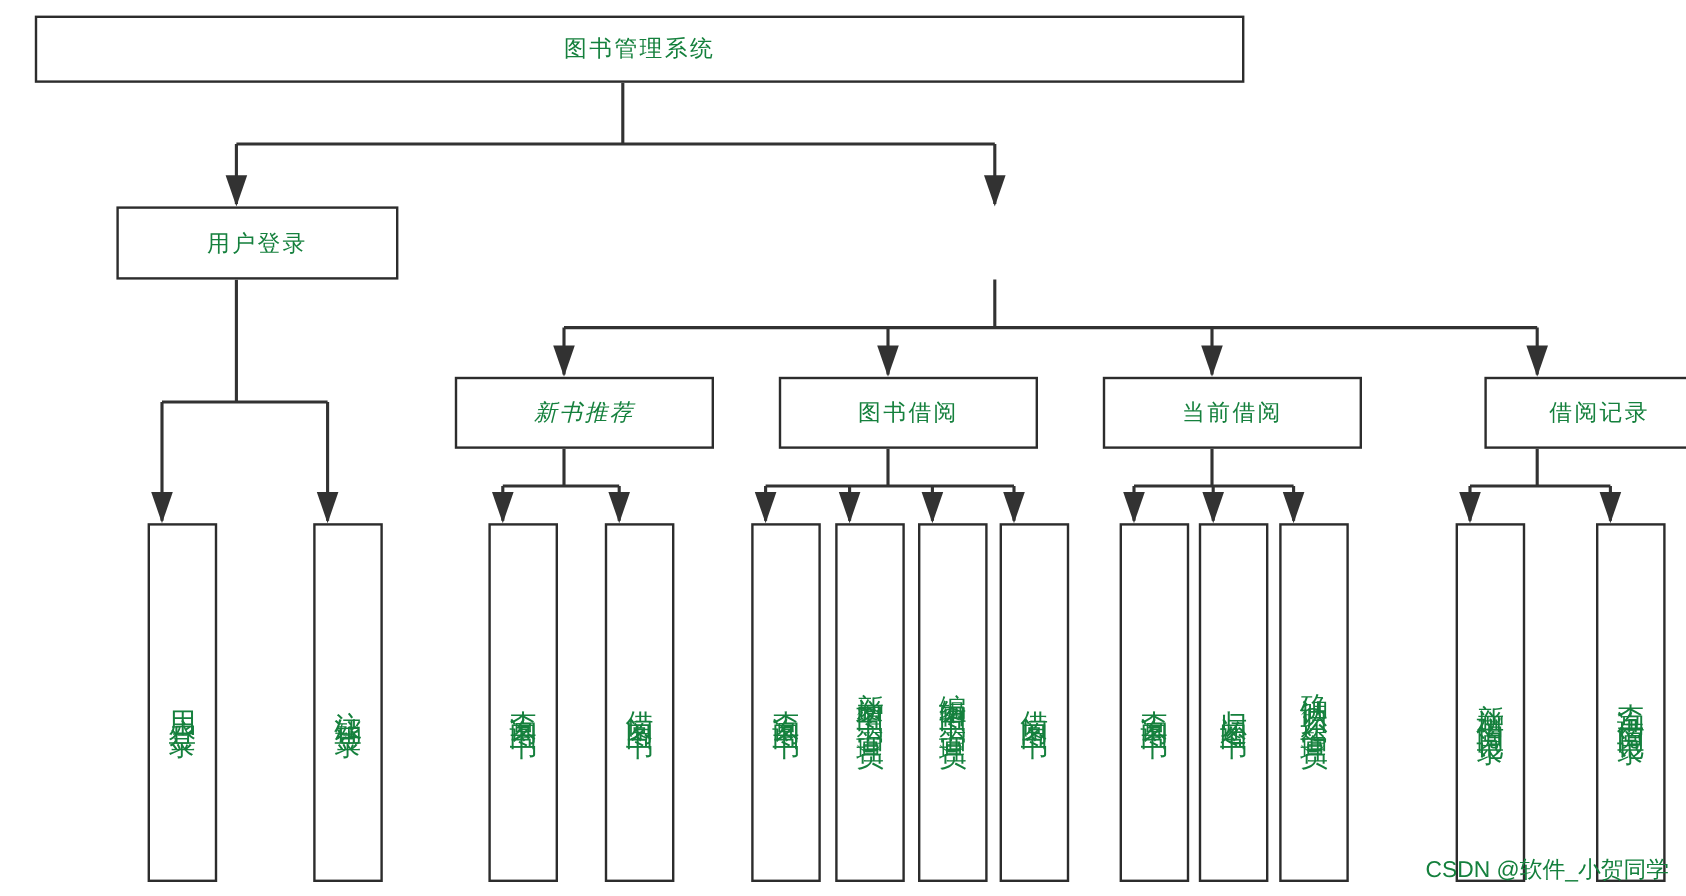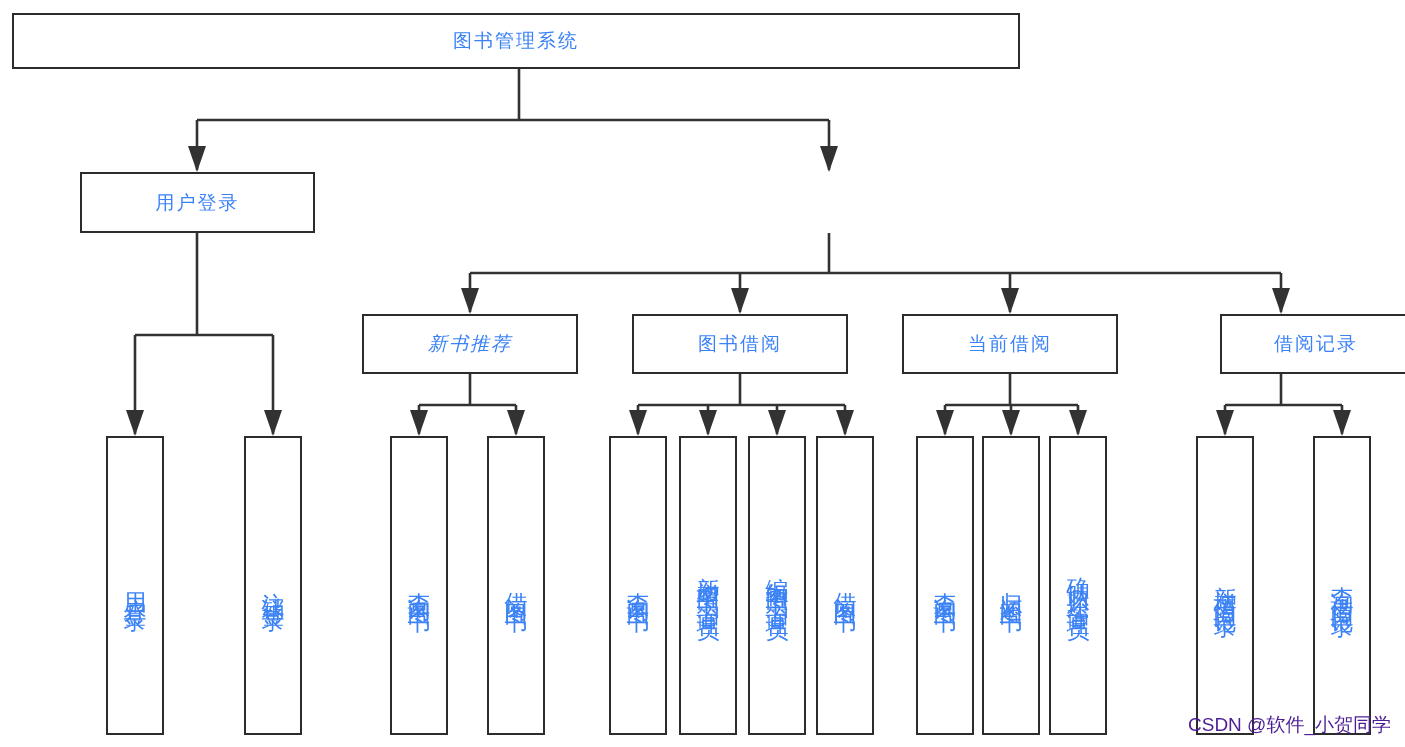--- a/index.html
+++ b/index.html
@@ -28,45 +28,46 @@
   }
   .connectors polygon {
     fill: #323232;
     stroke: none;
   }
   .box {
     position: absolute;
     box-sizing: border-box;
     border: 2px solid #2c2c2c;
     background: #ffffff;
-    color: #3b82f6;
+    color: #15803d;
     display: flex;
     align-items: center;
     justify-content: center;
     z-index: 1;
+    margin-left: 17px;
   }
   .hbox {
     font-size: 19px;
     letter-spacing: 2px;
     white-space: nowrap;
   }
   .vbox span {
     writing-mode: vertical-rl;
     text-orientation: mixed;
     font-size: 23px;
     letter-spacing: 6px;
     line-height: 1;
   }
   .watermark {
     position: absolute;
     left: 1188px;
     top: 712px;
     width: 212px;
     font-size: 19px;
-    color: #4c1d95;
+    color: #15803d;
     white-space: nowrap;
     z-index: 2;
   }
 
   
   #n-root        { left: 12px;   top: 13px;  width: 1008px; height: 56px; }
   #n-user-login  { left: 80px;   top: 172px; width: 235px;  height: 61px; }
   #n-book-mgmt   { left: 711px;  top: 172px; width: 236px;  height: 61px; }
   #n-new-book    { left: 362px;  top: 314px; width: 216px;  height: 60px; font-style: italic; }
   #n-borrow      { left: 632px;  top: 314px; width: 216px;  height: 60px; }

